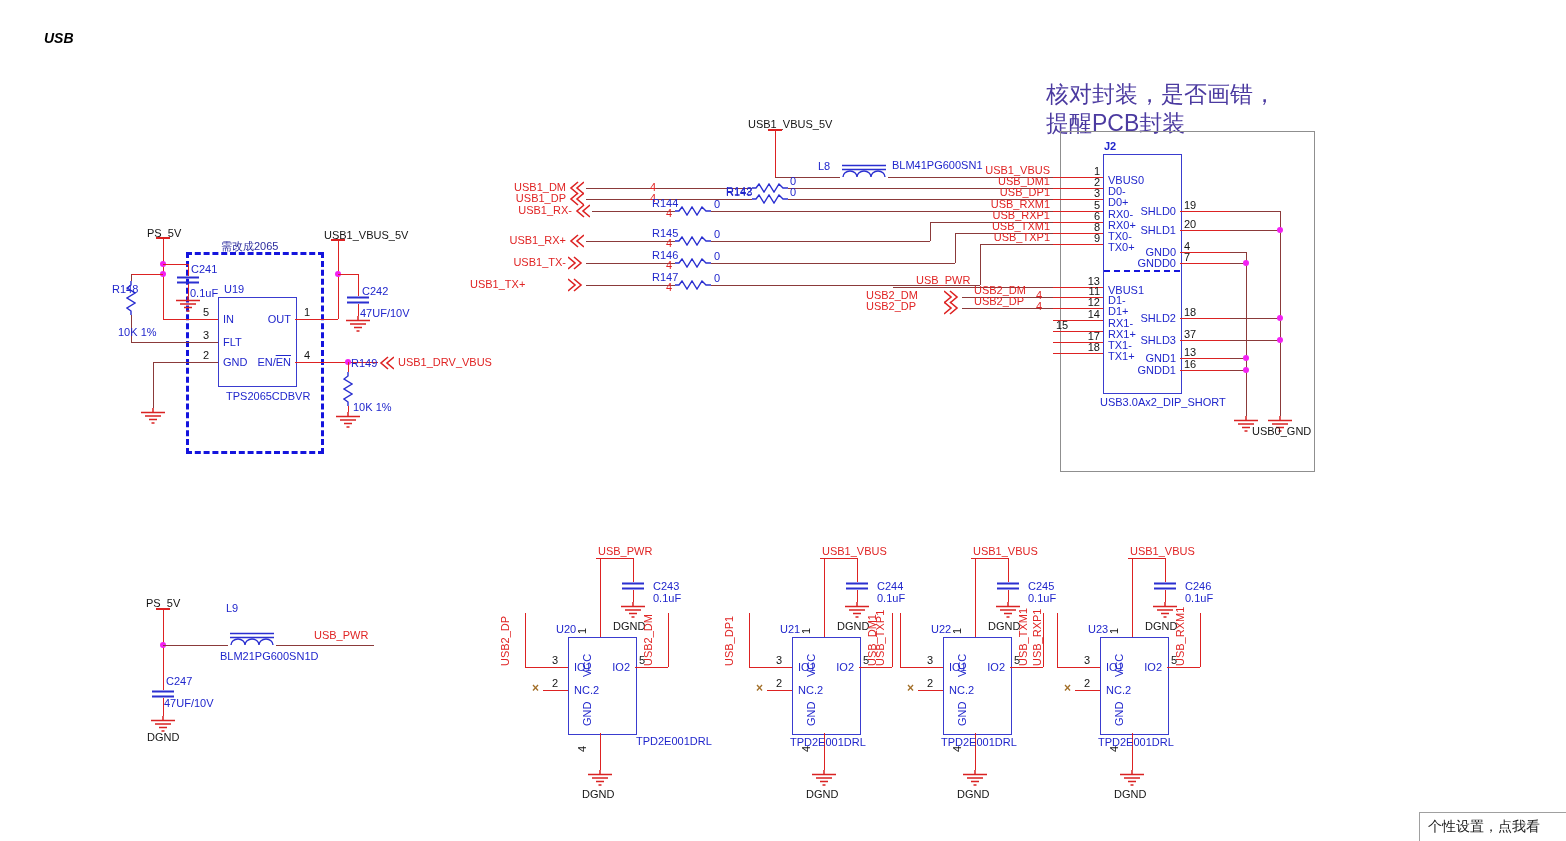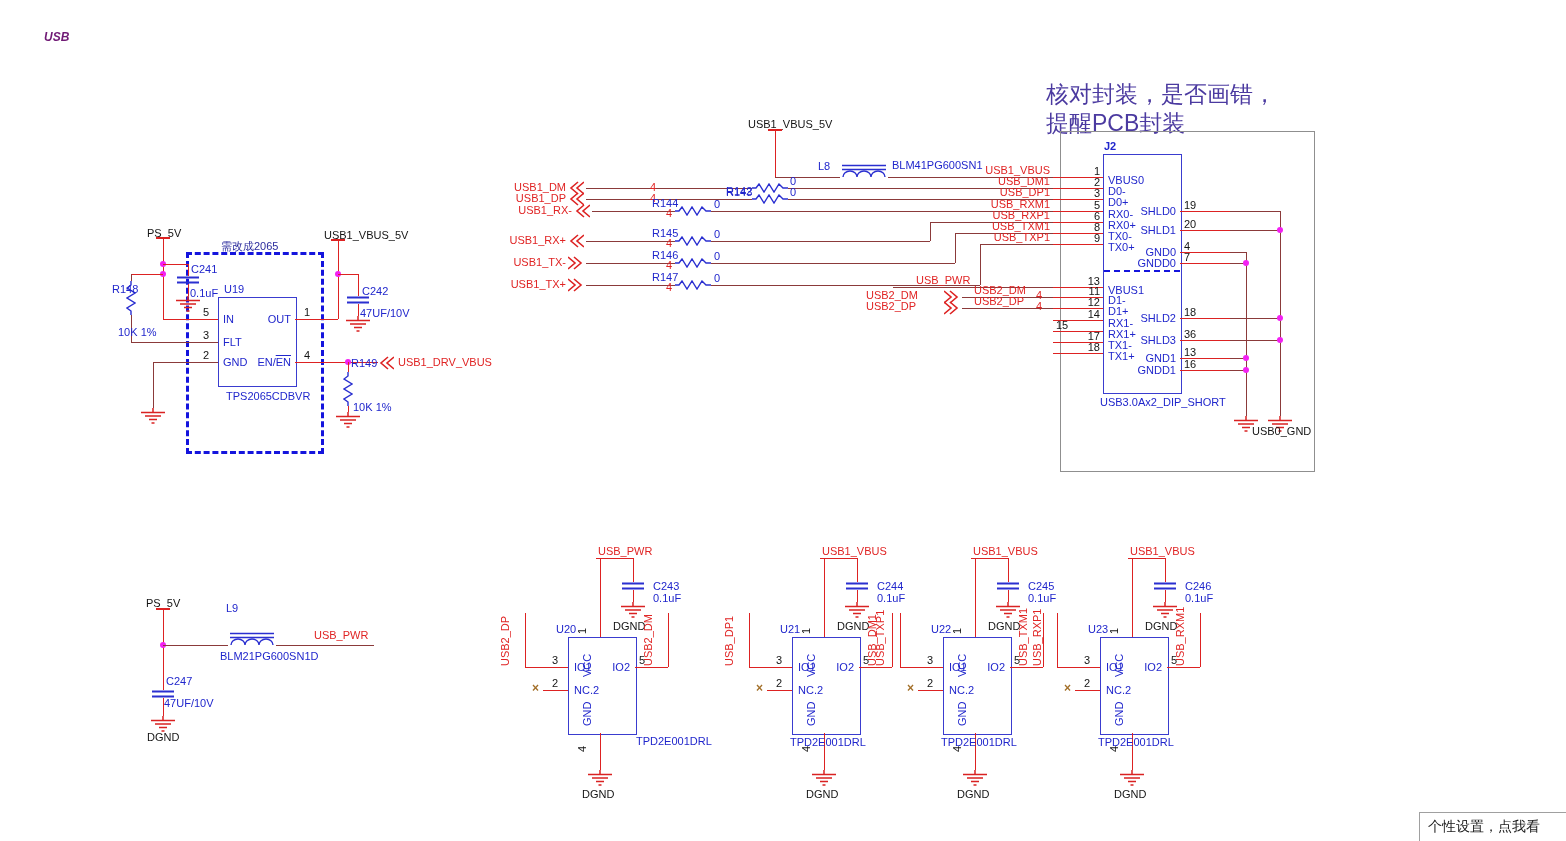--- a/index.html
+++ b/index.html
@@ -12,21 +12,21 @@
   .wh{position:absolute;height:1px;background:#8b3a3a;}
   .wv{position:absolute;width:1px;background:#8b3a3a;}
   .ph{position:absolute;height:1px;background:#dd2222;}
   .pv{position:absolute;width:1px;background:#dd2222;}
   .bar{position:absolute;width:14px;height:2px;background:#dd2222;}
   .dot{position:absolute;width:6px;height:6px;border-radius:3px;background:#f320f3;}
   .bbox{position:absolute;border:1.5px solid #3a3ccf;background:transparent;}
   .sym{position:absolute;}
   .rot{transform:rotate(-90deg);transform-origin:0 100%;}
   .x{position:absolute;font-size:12px;font-weight:bold;color:#a3702a;line-height:12px;}
-  .title{position:absolute;font-size:12px;font-weight:bold;font-style:italic;color:#701a75;}
+  .title{position:absolute;font-size:14px;font-weight:bold;font-style:italic;color:#000000;}
   .bignote{position:absolute;font-size:23px;line-height:28px;color:#4b3aa0;}
   .graybox{position:absolute;border:1px solid #8f8f8f;}
   .dash{position:absolute;border:3px dashed #1414dd;}
   .dashline{position:absolute;border-top:2px dashed #1414dd;}
   .popup{position:absolute;background:#fff;border:1px solid #a0a0a0;font-size:14px;color:#1a1a1a;padding:5px 0 0 8px;}
 </style>
 </head>
 <body>
 
 <svg width="0" height="0" style="position:absolute">
@@ -231,21 +231,21 @@
     <div class="t r" style="left:666px;top:259px">4</div>
     <svg class="sym" style="left:675px;top:258px" width="36" height="10">
         <use href="#res-h"></use>
       </svg>
     <div class="t b" style="left:714px;top:250px">0</div>
     <div class="wh" style="left:711px;top:263px;width:244px"></div>
     <div class="wv" style="left:955px;top:233px;height:30px"></div>
     <div class="wh" style="left:955px;top:233px;width:98px"></div>
     <div class="t r" style="left:958px;top:220px;width:92px;text-align:right">USB_TXM1</div>
 
-    <div class="t r" style="left:470px;top:278px;width:96px;text-align:right">USB1_TX+</div>
+    <div class="t r" style="left:470px;top:278px;width:96px;">USB1_TX+</div>
     <svg class="sym" style="left:568px;top:278px" width="16" height="14">
         <use href="#chev-r"></use>
       </svg>
     <div class="wh" style="left:586px;top:285px;width:89px"></div>
     <div class="t b" style="left:652px;top:271px">R147</div>
     <div class="t r" style="left:666px;top:281px">4</div>
     <svg class="sym" style="left:675px;top:280px" width="36" height="10">
         <use href="#res-h"></use>
       </svg>
     <div class="t b" style="left:714px;top:272px">0</div>
@@ -334,21 +334,21 @@
     <div class="ph" style="left:1180px;top:263px;width:50px"></div>
     <div class="ph" style="left:1180px;top:318px;width:50px"></div>
     <div class="ph" style="left:1180px;top:340px;width:50px"></div>
     <div class="ph" style="left:1180px;top:358px;width:50px"></div>
     <div class="ph" style="left:1180px;top:370px;width:50px"></div>
     <div class="t" style="left:1184px;top:199px">19</div>
     <div class="t" style="left:1184px;top:218px">20</div>
     <div class="t" style="left:1184px;top:240px">4</div>
     <div class="t" style="left:1184px;top:251px">7</div>
     <div class="t" style="left:1184px;top:306px">18</div>
-    <div class="t" style="left:1184px;top:328px">36</div>
+    <div class="t" style="left:1184px;top:328px">37</div>
     <div class="t" style="left:1184px;top:346px">13</div>
     <div class="t" style="left:1184px;top:358px">16</div>
     <div class="t b" style="left:1118px;top:205px;width:58px;text-align:right">SHLD0</div>
     <div class="t b" style="left:1118px;top:224px;width:58px;text-align:right">SHLD1</div>
     <div class="t b" style="left:1118px;top:246px;width:58px;text-align:right">GND0</div>
     <div class="t b" style="left:1118px;top:257px;width:58px;text-align:right">GNDD0</div>
     <div class="t b" style="left:1118px;top:312px;width:58px;text-align:right">SHLD2</div>
     <div class="t b" style="left:1118px;top:334px;width:58px;text-align:right">SHLD3</div>
     <div class="t b" style="left:1118px;top:352px;width:58px;text-align:right">GND1</div>
     <div class="t b" style="left:1118px;top:364px;width:58px;text-align:right">GNDD1</div>

